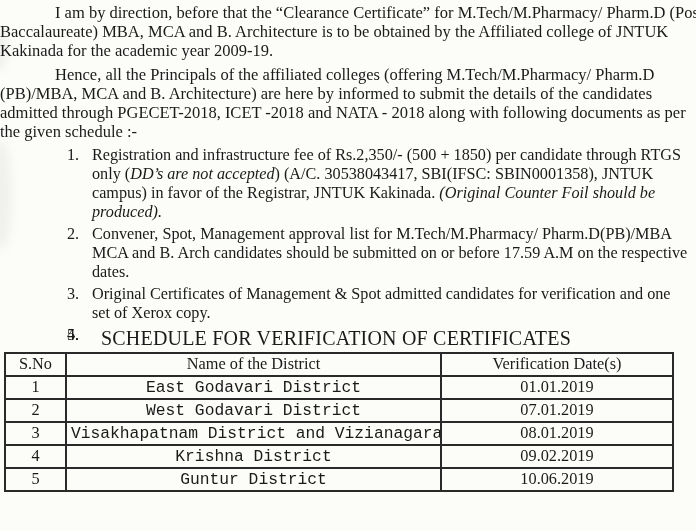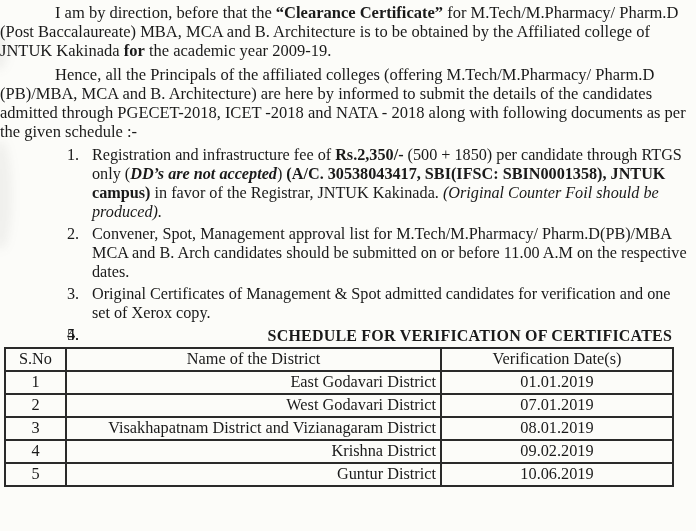--- a/index.html
+++ b/index.html
@@ -33,28 +33,28 @@
   }
   .doc-list li {
     position: relative;
     margin-bottom: 3px;
   }
   .li-num {
     position: absolute;
     left: -25px;
     top: 0;
   }
-  .b { font-weight: bold; }
+  .b { font-weight: normal; }
   .i { font-style: italic; }
   .tbl-title {
     width: 672px;
     margin: 4px 0 2px 0;
-    text-align: right;
-    font-weight: bold;
-    font-size: 16px;
+    text-align: center;
+    font-weight: normal;
+    font-size: 20px;
     letter-spacing: 0.2px;
   }
   table.schedule {
     border-collapse: collapse;
     margin-left: 4px;
     width: 668px;
     table-layout: fixed;
     font-size: 16.3px;
   }
   table.schedule th, table.schedule td {
@@ -63,21 +63,21 @@
     overflow: hidden;
     white-space: nowrap;
   }
   table.schedule th {
     font-weight: normal;
     height: 20px;
     text-align: center;
   }
   table.schedule td { height: 18px; }
   td.c, th.c { text-align: center; }
-  td.l { text-align: right; padding-left: 10px; }
+  td.l { text-align: center; padding-left: 10px; font-family: Liberation Mono, monospace; }
   .smudge {
     position: absolute;
     background: rgba(90, 90, 90, 0.07);
     filter: blur(5px);
     border-radius: 50%;
     pointer-events: none;
   }
   .smudge1 { left: -10px; top: 140px; width: 22px; height: 110px; }
   .smudge2 { left: -12px; top: 30px; width: 20px; height: 40px; }
 </style>
@@ -86,21 +86,21 @@
 
 <div class="smudge smudge1"></div>
 <div class="smudge smudge2"></div>
 
 <div class="page">
   <p class="para"><span>I am by direction, before that the </span><span class="b">“Clearance Certificate”</span><span> for M.Tech/M.Pharmacy/ Pharm.D (Post Baccalaureate) MBA, MCA and B. Architecture is to be obtained by the Affiliated college of JNTUK Kakinada </span><span class="b">for</span><span> the academic year 2009-19.</span></p>
   <p class="para"><span>Hence, all the Principals of the affiliated colleges (offering M.Tech/M.Pharmacy/ Pharm.D (PB)/MBA, MCA and B. Architecture) are here by informed to submit the details of the candidates admitted through PGECET-2018, ICET -2018 and NATA - 2018 along with following documents as per the given schedule :-</span></p>
 
   <ol class="doc-list">
     <li><span class="li-num">1.</span><span><span>Registration and infrastructure fee of </span><span class="b">Rs.2,350/-</span><span> (500 + 1850) per candidate through RTGS only (</span><span class="b i">DD’s are not accepted</span><span>) </span><span class="b">(A/C. 30538043417, SBI(IFSC: SBIN0001358), JNTUK campus)</span><span> in favor of the Registrar, JNTUK Kakinada. </span><span class="i">(Original Counter Foil should be produced).</span></span></li>
-    <li><span class="li-num">2.</span><span><span>Convener, Spot, Management approval list for M.Tech/M.Pharmacy/ Pharm.D(PB)/MBA MCA and B. Arch candidates should be submitted on or before 11.00 A.M on the respective dates.</span></span></li>
+    <li><span class="li-num">2.</span><span><span>Convener, Spot, Management approval list for M.Tech/M.Pharmacy/ Pharm.D(PB)/MBA MCA and B. Arch candidates should be submitted on or before 17.59 A.M on the respective dates.</span></span></li>
     <li><span class="li-num">3.</span><span><span>Original Certificates of Management &amp; Spot admitted candidates for verification and one set of Xerox copy.</span></span></li>
     <li><span class="li-num">4.</span></li>
     <li><span class="li-num">5.</span></li>
   </ol>
 </div>
 
 <div class="tbl-title">SCHEDULE FOR VERIFICATION OF CERTIFICATES</div>
 
 <table class="schedule">
   <colgroup>

